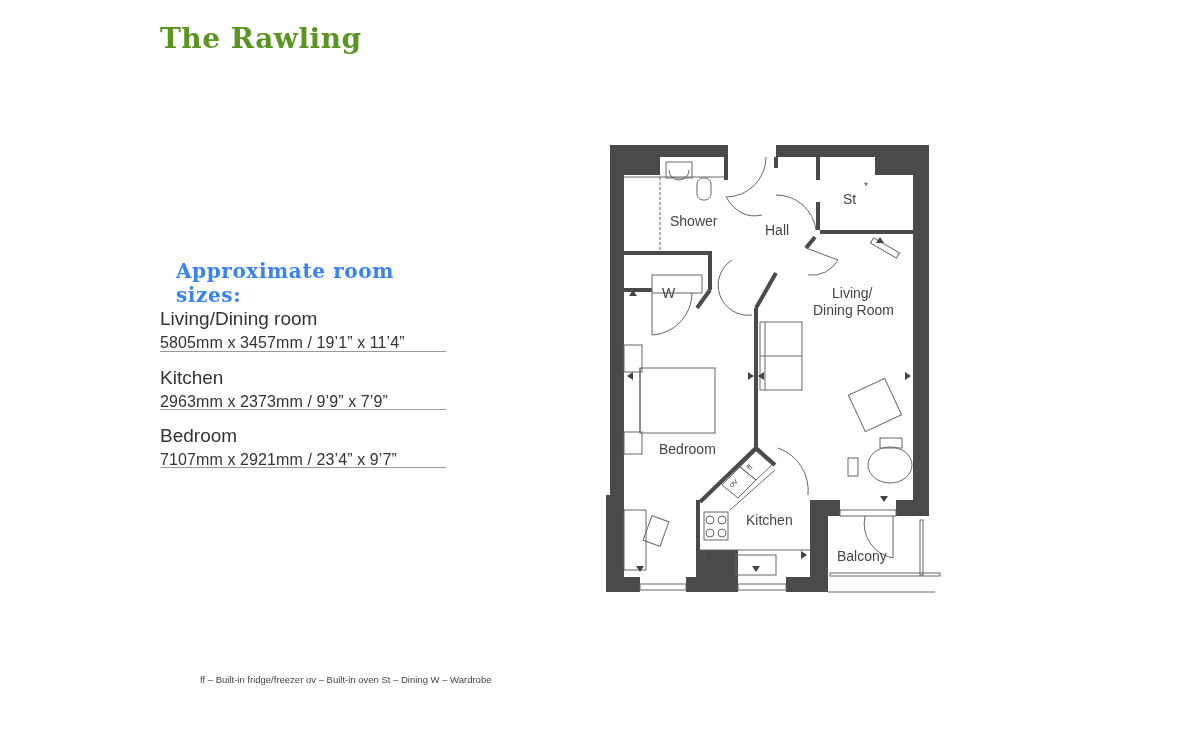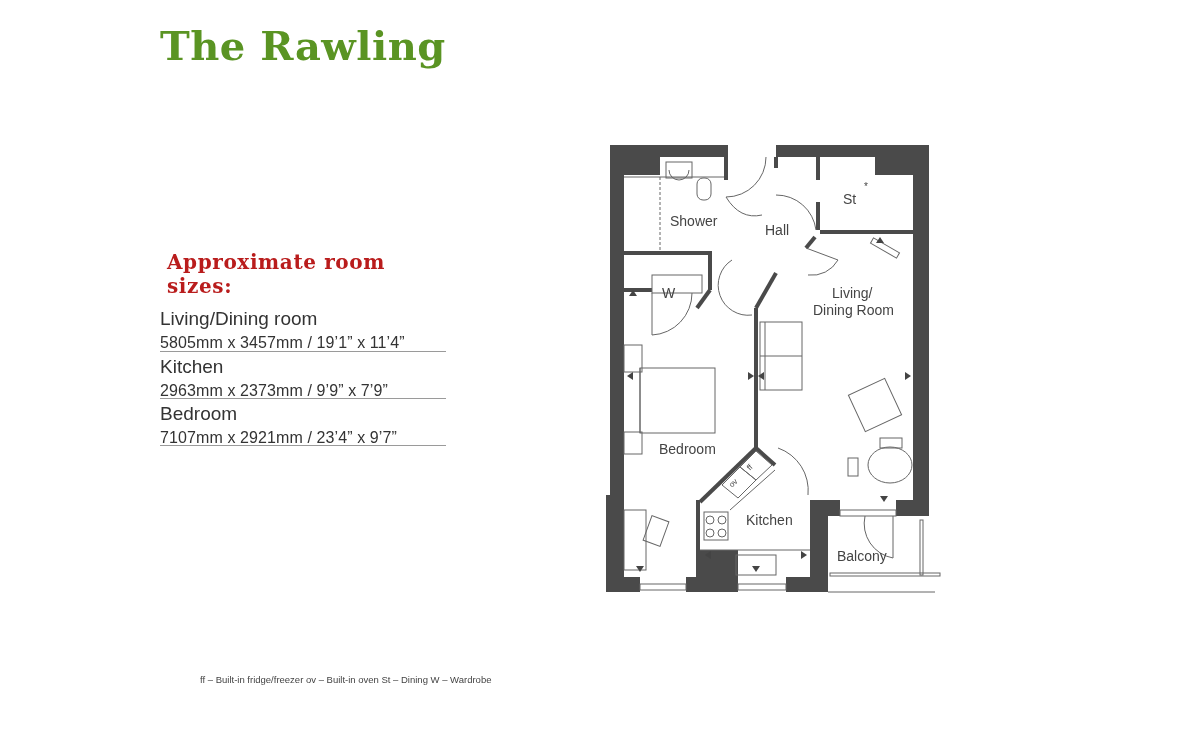--- a/index.html
+++ b/index.html
@@ -1,20 +1,20 @@
 <!DOCTYPE html>
 <html><head>
 <meta charset="utf-8">
 <style>
   html, body { margin: 0; padding: 0; background: #ffffff; }
   body { width: 1200px; height: 742px; position: relative; overflow: hidden; font-family: "Liberation Sans", sans-serif; }
-  .title { position: absolute; left: 160px; top: 22px; font-family: "DejaVu Serif", serif; font-weight: bold; font-size: 40px; color: #5a9423; letter-spacing: 0.5px; margin: 0; }
-  .sizes-heading { position: absolute; left: 160px; top: 243px; width: 290px; font-family: "DejaVu Serif", serif; font-size: 20px; line-height: 24px; color: #b91c1c; margin: 7px; letter-spacing: 0.6px; }
+  .title { position: absolute; left: 160px; top: 22px; font-family: "DejaVu Serif", serif; font-weight: bold; font-size: 28px; color: #5a9423; letter-spacing: 0.5px; margin: 0; }
+  .sizes-heading { position: absolute; left: 160px; top: 243px; width: 290px; font-family: "DejaVu Serif", serif; font-size: 20px; line-height: 24px; color: #3b82f6; margin: 16px; letter-spacing: 0.6px; }
   .rooms { position: absolute; left: 160px; top: 305px; width: 286px; }
-  .room { border-bottom: 1px solid #9a9a9a; padding: 4px 0 6px 0; height: 47px; box-sizing: border-box; }
+  .room { border-bottom: 1px solid #9a9a9a; padding: 4px 0 6px 0; height: 47px; box-sizing: border-box; margin-bottom: 11px; }
   .room:first-child { padding-top: 3px; }
   .room-name { font-size: 19px; color: #333333; line-height: 22px; }
   .room-dims { font-size: 16px; color: #333333; margin-top: 5px; line-height: 16px; letter-spacing: 0.1px; }
   .footnotes { position: absolute; left: 200px; top: 672px; font-size: 9.5px; color: #444444; line-height: 15px; }
   .plan { position: absolute; left: 600px; top: 140px; }
   .lbl { font-family: "Liberation Sans", sans-serif; font-size: 14px; fill: #444444; }
 </style>
 </head>
 <body>
 

